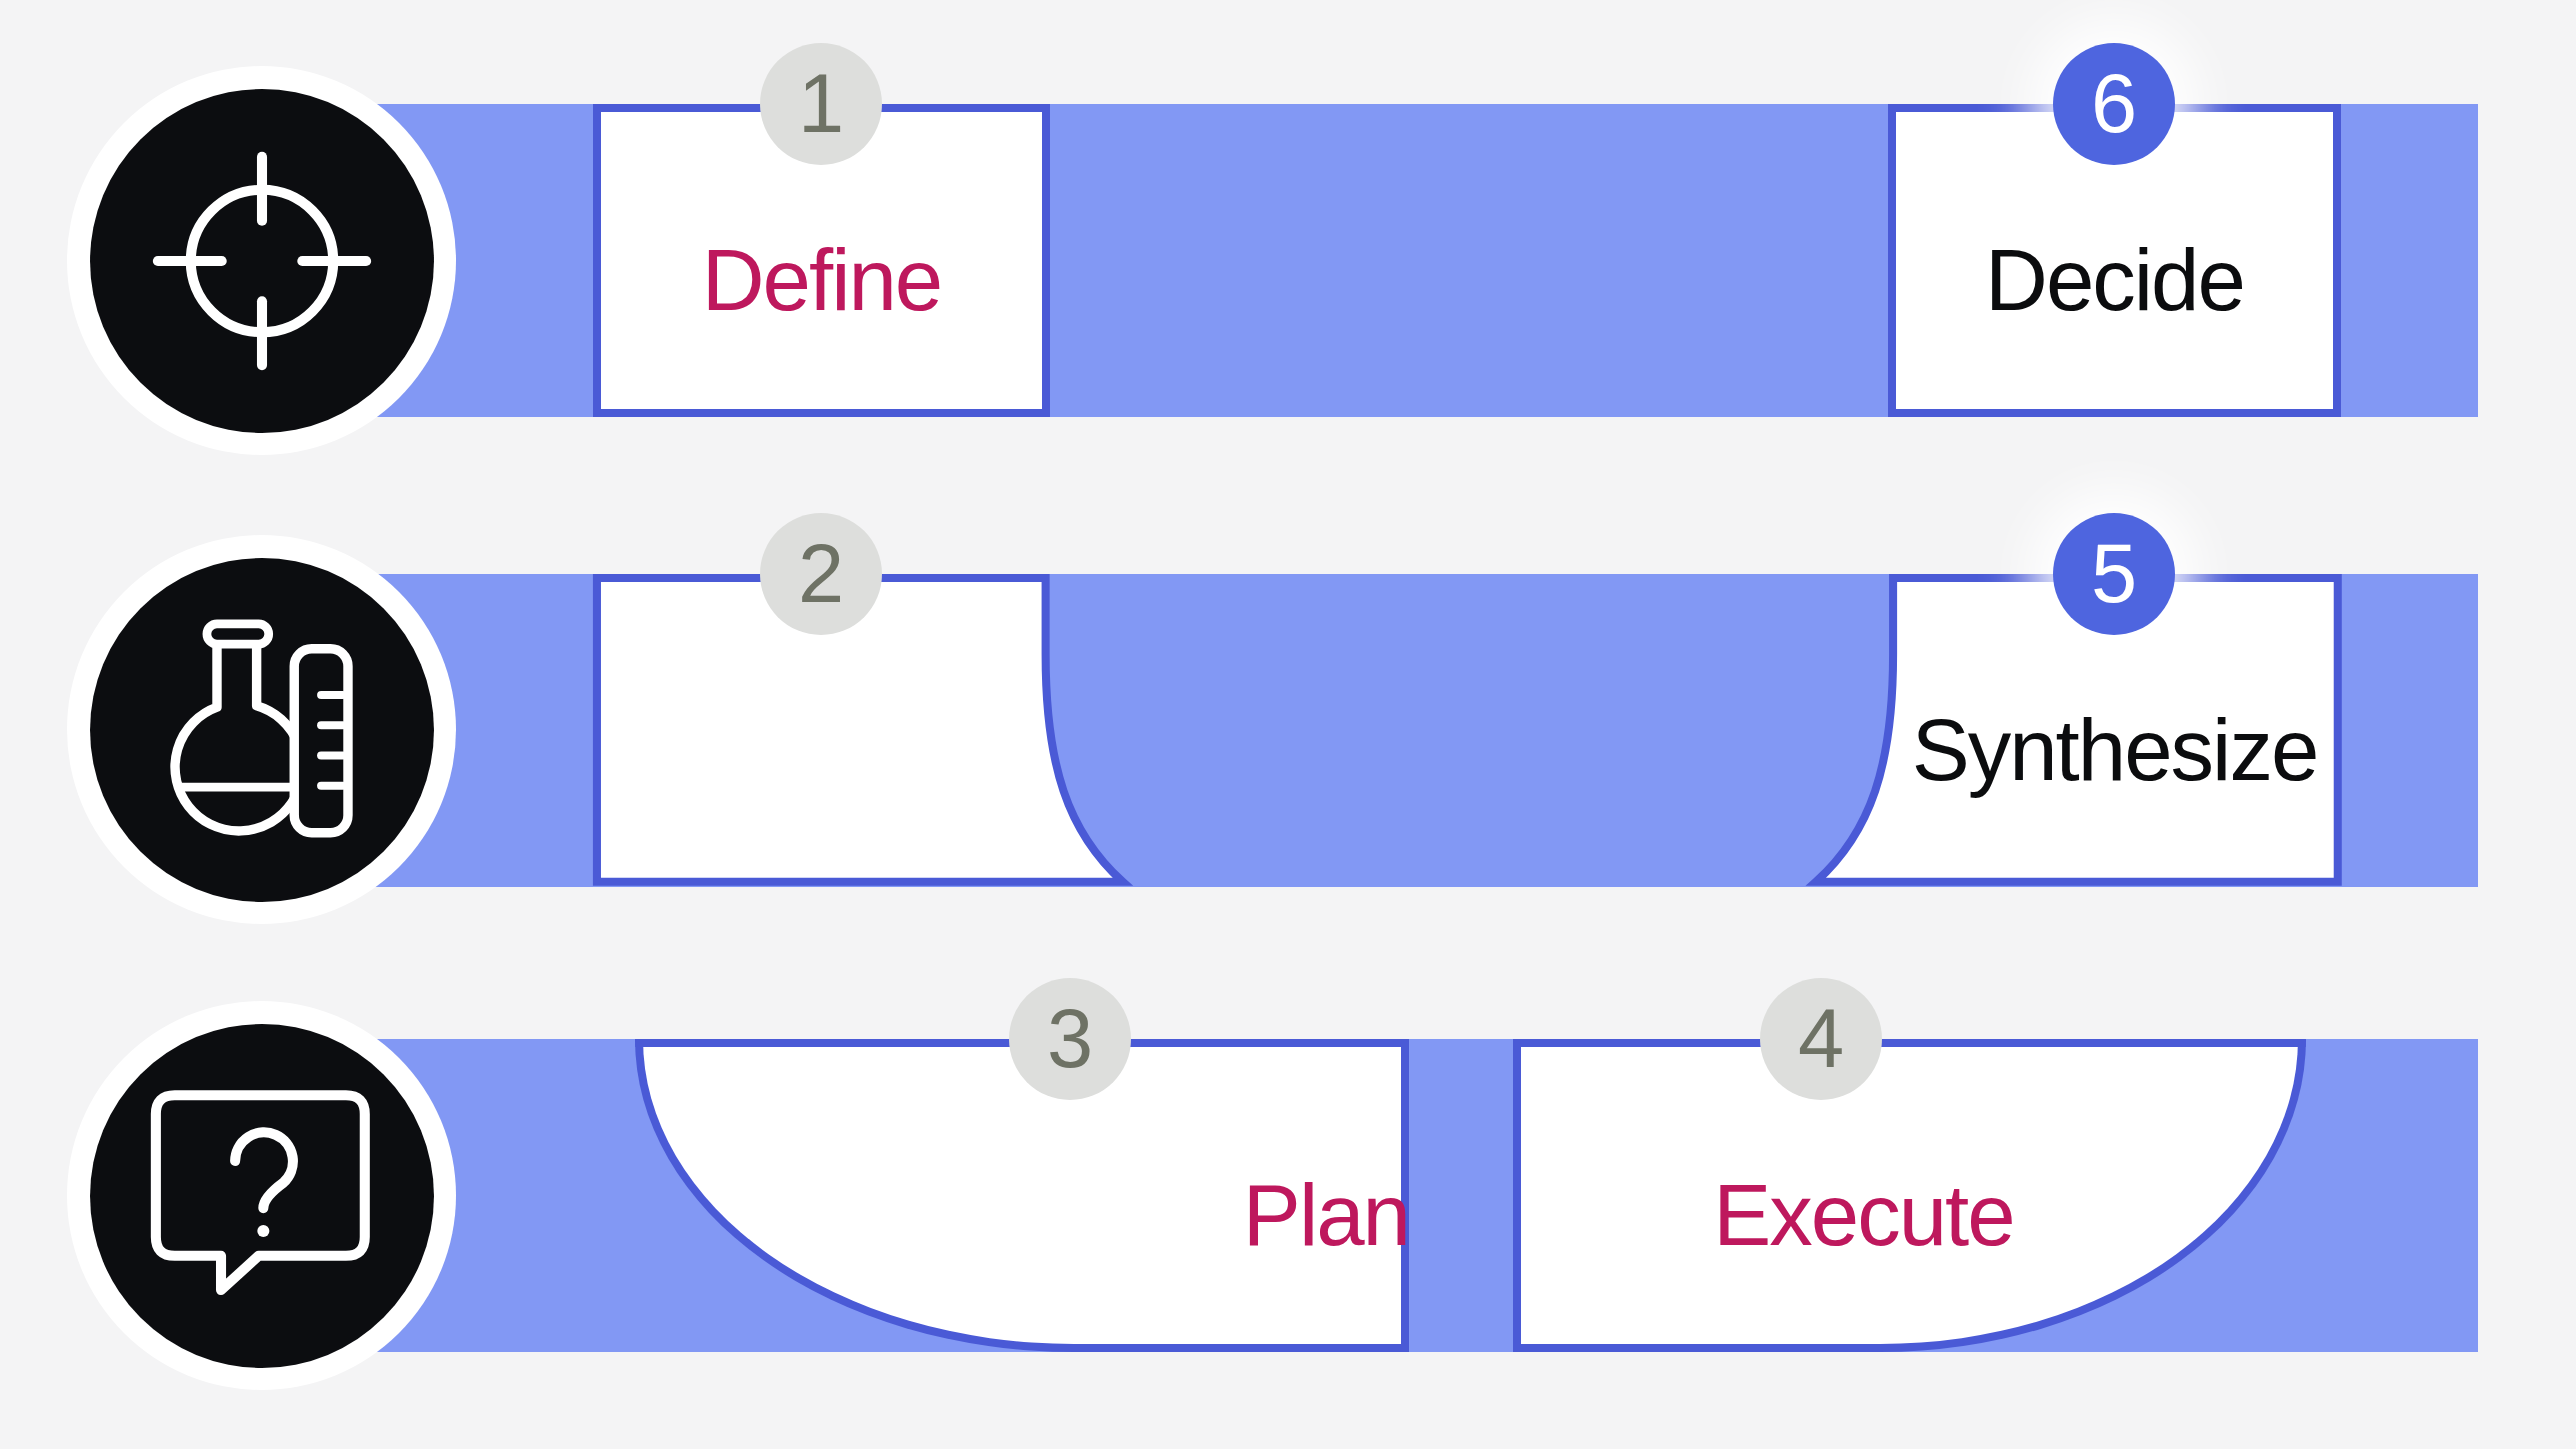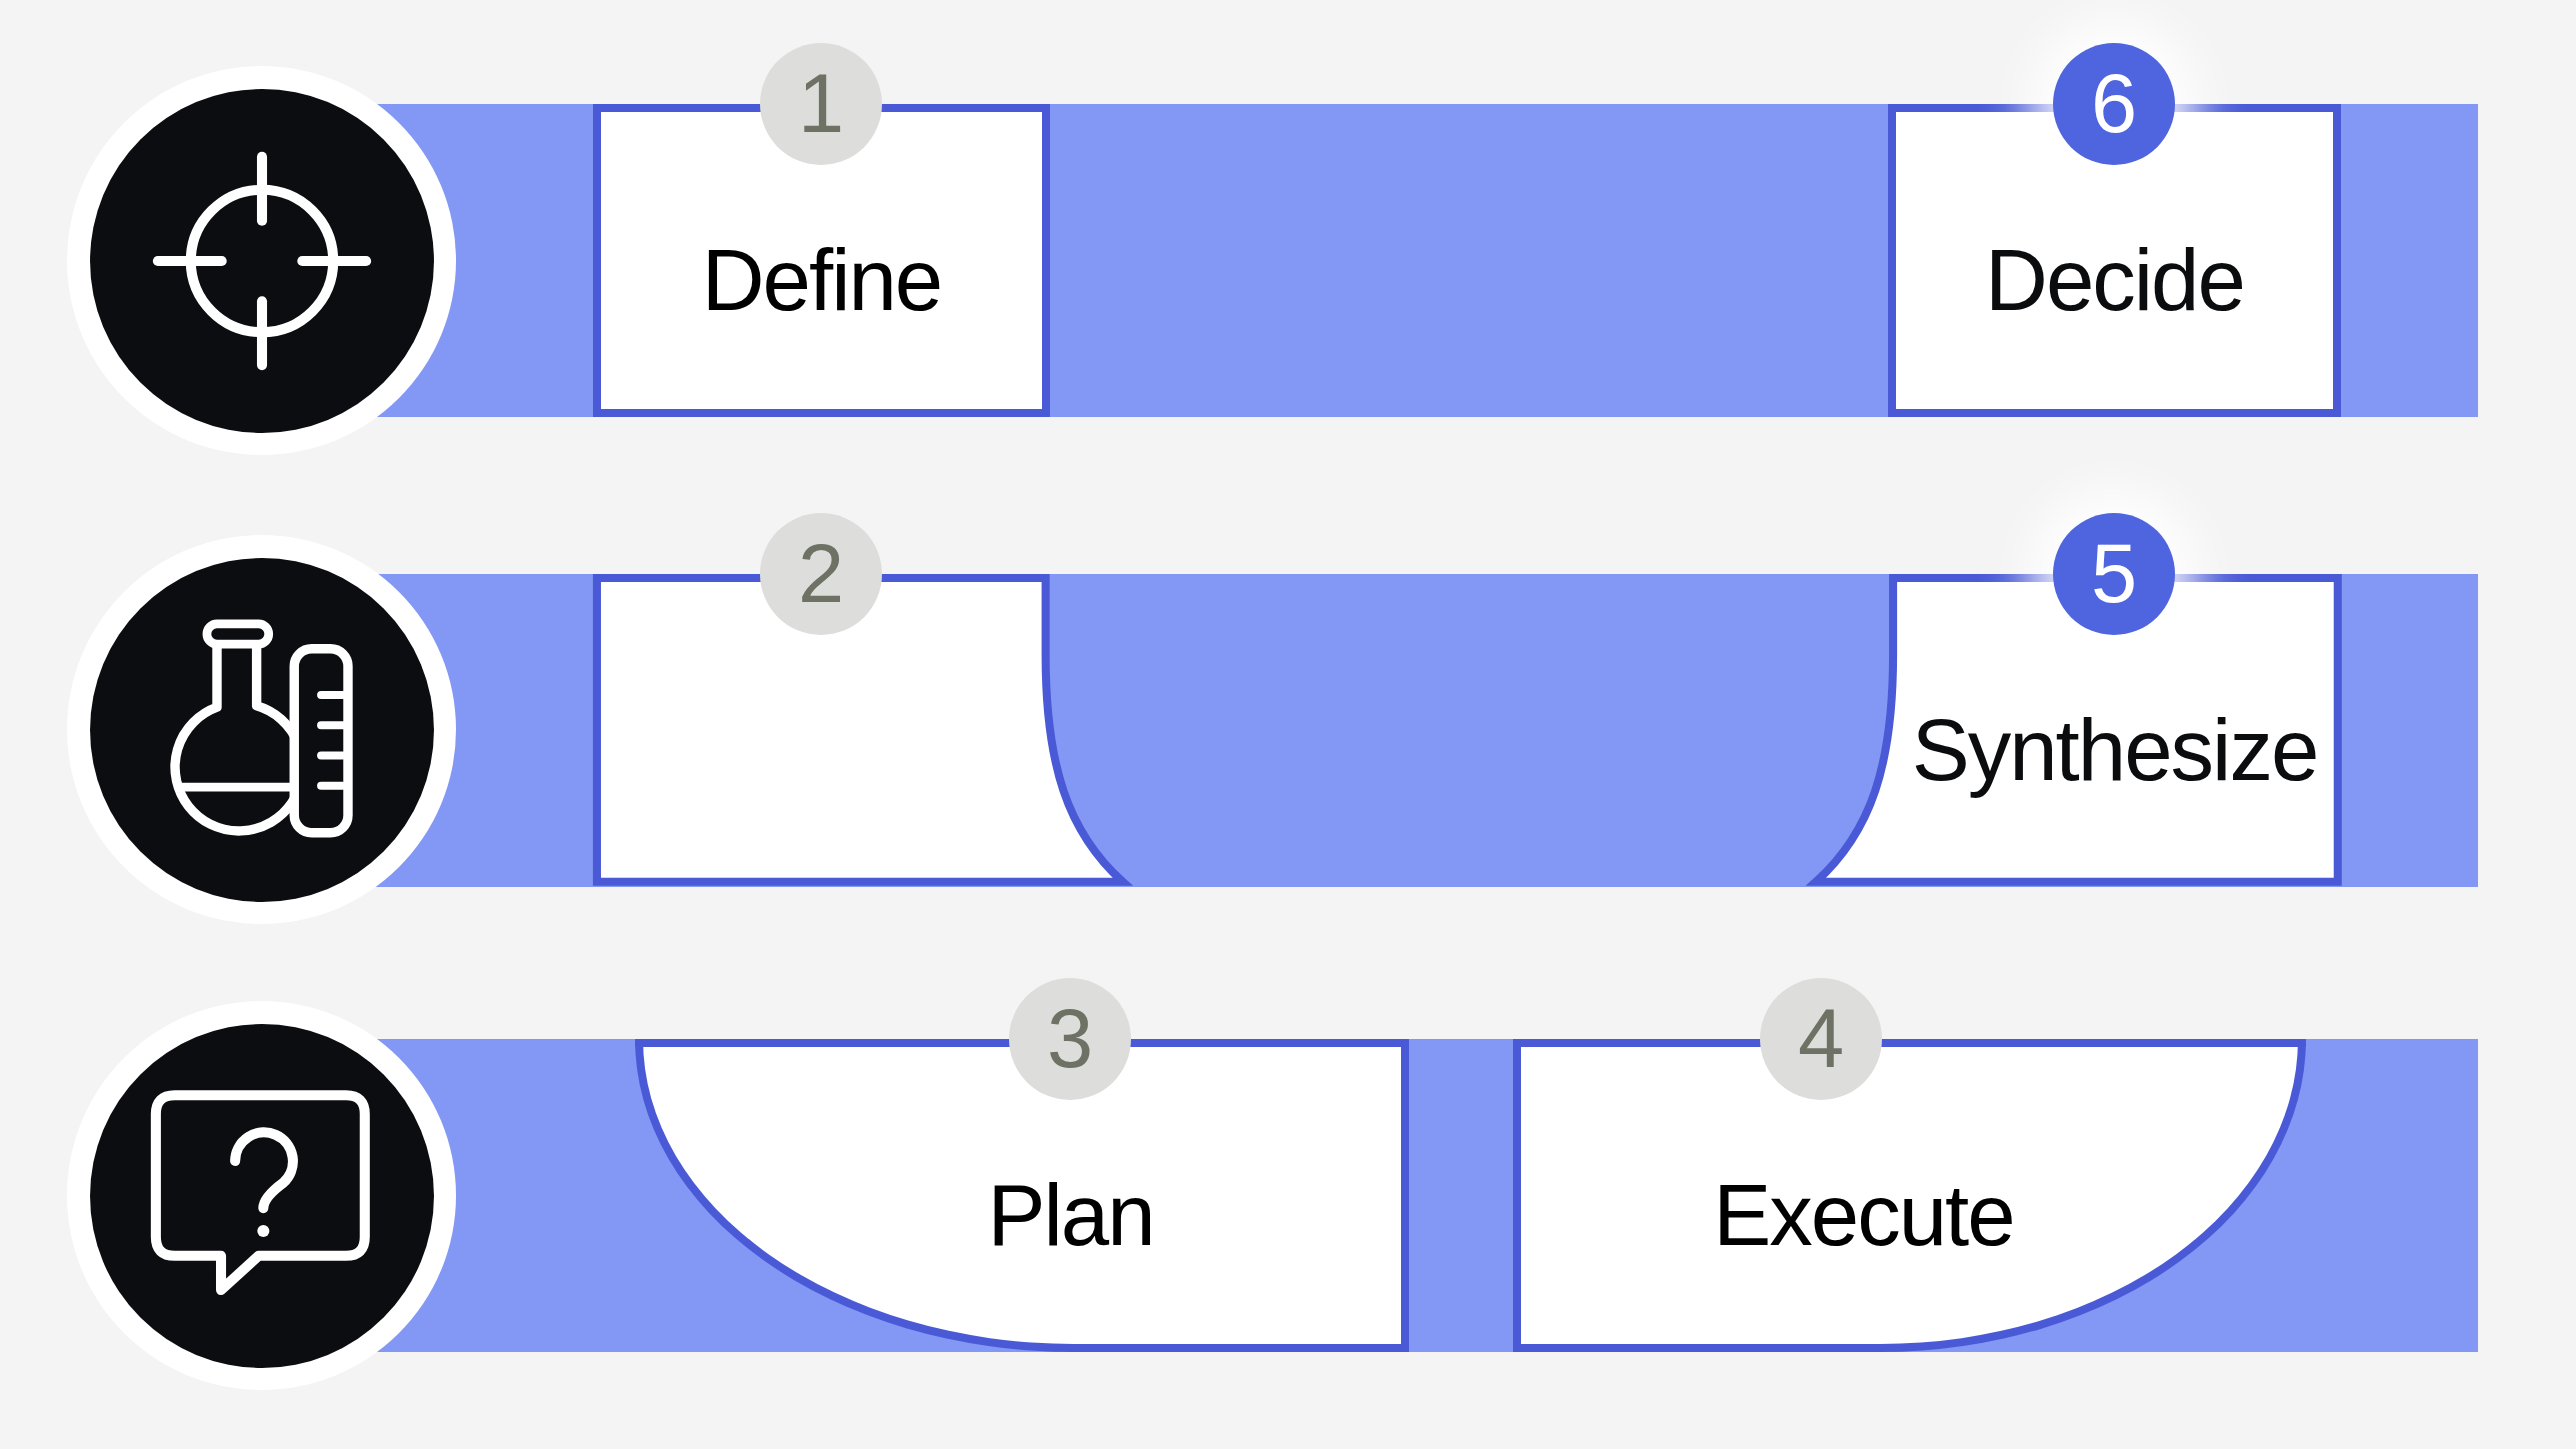--- a/index.html
+++ b/index.html
@@ -57,26 +57,26 @@
     border:8px solid #4A5AD6;box-sizing:border-box;z-index:2;
   }
   .scoop.plan{left:635px;width:774px;border-radius:0 0 0 439px / 0 0 0 313px;}
   .scoop.execute{left:1513px;width:793px;border-radius:0 0 426px 0 / 0 0 313px 0;}
 
   
   .label{
     position:absolute;height:313px;z-index:4;
     display:flex;align-items:center;justify-content:center;
     box-sizing:border-box;padding-top:39px;
-    font-size:87px;letter-spacing:-2px;color:#000000;
+    font-size:87px;letter-spacing:-2px;color:#be185d;
   }
   .label.dark{color:#0B0C0E;}
   .lbl-define{left:593px;top:104px;width:457px;}
   .lbl-map{left:593px;top:574px;width:457px;}
-  .lbl-plan{left:635px;top:1039px;width:774px;padding-left:97px;}
+  .lbl-plan{left:635px;top:1039px;width:774px;padding-left:97px;justify-content:flex-end;}
   .lbl-execute{left:1513px;top:1039px;width:793px;padding-right:176px;margin-left:42px;}
   .lbl-synthesize{left:1888px;top:574px;width:453px;}
   .lbl-decide{left:1888px;top:104px;width:453px;}
 
   
   .badge{
     position:absolute;width:122px;height:122px;border-radius:50%;
     display:flex;align-items:center;justify-content:center;
     font-size:83px;z-index:5;
   }

